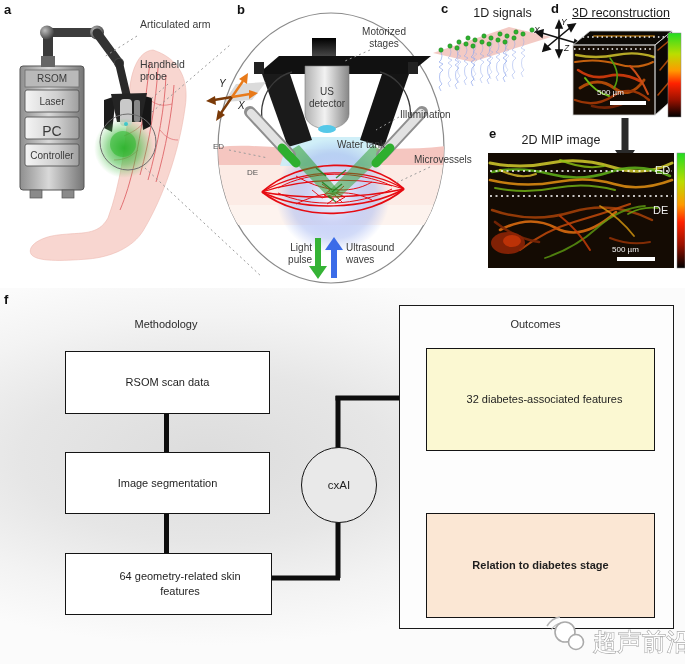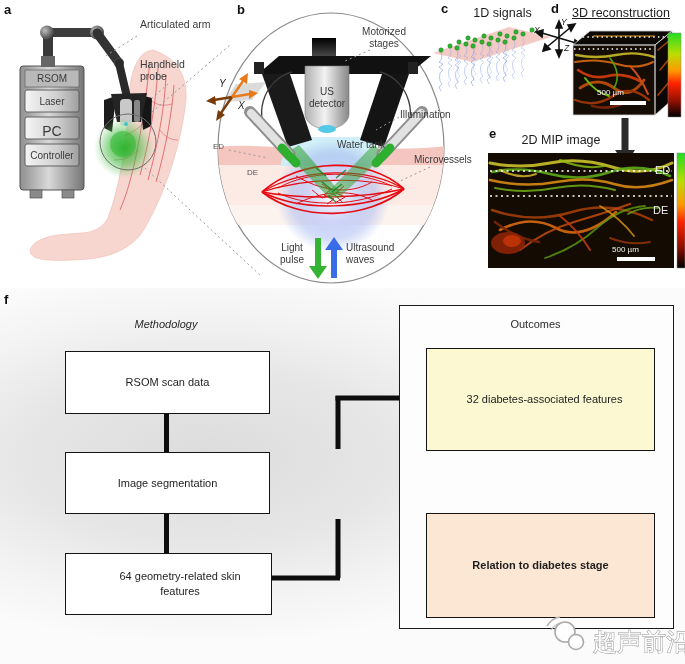--- a/index.html
+++ b/index.html
@@ -374,21 +374,21 @@
   <div class="lbl ann" style="left:25px;top:150px;width:54px;text-align:center;font-size:10px;">Controller</div>
 
   <div class="lbl pletter" style="left:237px;top:2px;">b</div>
   <div class="lbl ann" style="left:358px;top:26px;width:52px;text-align:center;">Motorized stages</div>
   <div class="lbl ann" style="left:302px;top:86px;width:50px;text-align:center;">US detector</div>
   <div class="lbl ann" style="left:400px;top:109px;">Illumination</div>
   <div class="lbl ann" style="left:305px;top:139px;width:48px;text-align:center;margin-left:32px;">Water tank</div>
   <div class="lbl ann-sm" style="left:213px;top:142px;">ED</div>
   <div class="lbl ann-sm" style="left:247px;top:168px;">DE</div>
   <div class="lbl ann" style="left:414px;top:154px;">Microvessels</div>
-  <div class="lbl ann" style="left:272px;top:242px;width:40px;text-align:center;">Light pulse</div>
+  <div class="lbl ann" style="left:272px;top:242px;width:40px;text-align:right;">Light pulse</div>
   <div class="lbl ann" style="left:346px;top:242px;width:62px;">Ultrasound waves</div>
   <div class="lbl axis" style="left:219px;top:78px;">Y</div>
   <div class="lbl axis" style="left:238px;top:100px;">X</div>
 
   <div class="lbl pletter" style="left:441px;top:1px;">c</div>
   <div class="lbl ptitle" style="left:450px;top:6px;width:105px;">1D signals</div>
   <div class="lbl axis-sm" style="left:534px;top:25px;">X</div>
   <div class="lbl axis-sm" style="left:561px;top:17px;">Y</div>
   <div class="lbl axis-sm" style="left:564px;top:43px;">Z</div>
 
@@ -396,32 +396,35 @@
   <div class="lbl ptitle" style="left:560px;top:6px;width:122px;text-decoration:underline;">3D reconstruction</div>
   <div class="lbl white" style="left:597px;top:88px;font-size:8px;">500 µm</div>
 
   <div class="lbl pletter" style="left:489px;top:126px;">e</div>
   <div class="lbl ptitle" style="left:505px;top:133px;width:112px;">2D MIP image</div>
   <div class="lbl" style="left:655px;top:164px;font-size:11px;color:#e7f3df;">ED</div>
   <div class="lbl" style="left:653px;top:204px;font-size:11px;color:#f0f0f0;">DE</div>
   <div class="lbl white" style="left:612px;top:245px;font-size:8px;">500 µm</div>
 
   <div class="lbl pletter" style="left:4px;top:292px;">f</div>
-  <div class="ftitle" style="left:66px;top:318px;width:200px;font-style:italic;">Methodology</div>
+  <div class="ftitle" style="left:66px;top:318px;width:200px;">Methodology</div>
 
   <div class="fbox" style="left:65px;top:351px;width:203px;height:61px;">
     <span>RSOM scan data</span>
   </div>
   <div class="fbox" style="left:65px;top:452px;width:203px;height:60px;">
     <span>Image segmentation</span>
   </div>
   <div class="fbox" style="left:65px;top:553px;width:205px;height:60px;">
     <span style="display:inline-block;width:135px;margin-left:23px;">64 geometry-related skin features</span>
   </div>
 
+  <div class="circle" style="left:301px;top:447px;">
+    <span>cxAI</span>
+  </div>
 
   <div class="fcontainer" style="left:399px;top:305px;width:273px;height:322px;"></div>
   <div class="ftitle" style="left:400px;top:318px;width:271px;">Outcomes</div>
 
   <div class="fbox" style="left:426px;top:348px;width:227px;height:101px;background:#fbf8d2;">
     <span style="display:inline-block;width:160px;margin-left:8px;">32 diabetes-associated features</span>
   </div>
   <div class="fbox" style="left:426px;top:513px;width:227px;height:103px;background:#fbe7d4;">
     <span style="display:inline-block;width:180px;font-weight:bold;">Relation to diabetes stage</span>
   </div>

